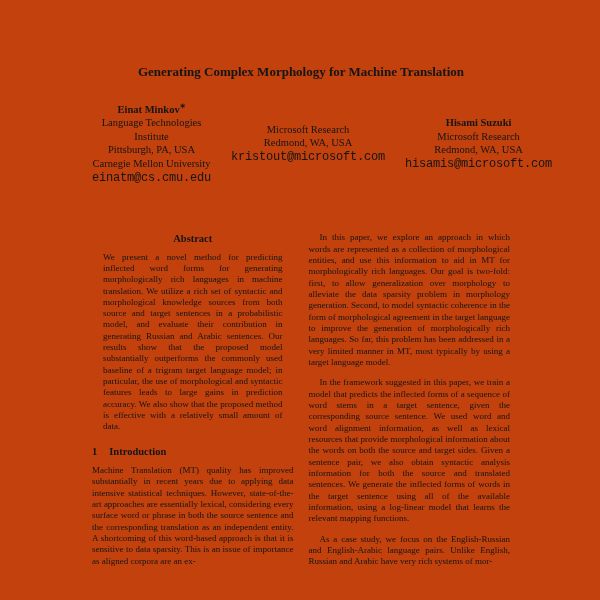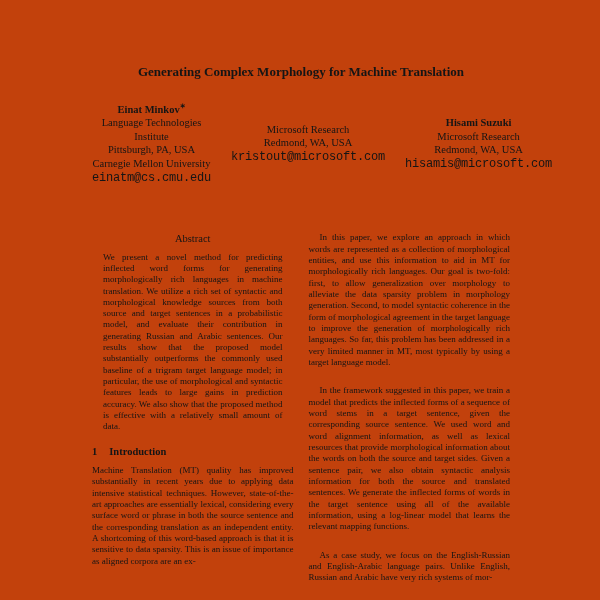--- a/index.html
+++ b/index.html
@@ -53,36 +53,36 @@
   .col {
     width: 203px;
     font-size: 9px;
     line-height: 1.26;
     text-align: justify;
     text-justify: inter-word;
   }
 
   .abstract-heading {
     text-align: center;
-    font-weight: normal;
+    font-weight: bold;
     font-size: 10.5px;
     margin-bottom: 6px;
   }
   .abstract-text { padding: 0 11px; }
 
   .section-heading {
     font-size: 10.5px;
     font-weight: bold;
     margin: 12px 0 7px 0;
     text-align: left;
   }
   .section-number { display: inline-block; margin-right: 12px; }
 
   .para { margin: 0; }
-  .para + .para { margin-top: 17px; }
+  .para + .para { margin-top: 9px; }
   .indent { text-indent: 11px; }
 </style>
 </head>
 <body>
 
 <div class="page">
   <div class="content">
 
     <div class="title">Generating Complex Morphology for Machine Translation</div>
 

